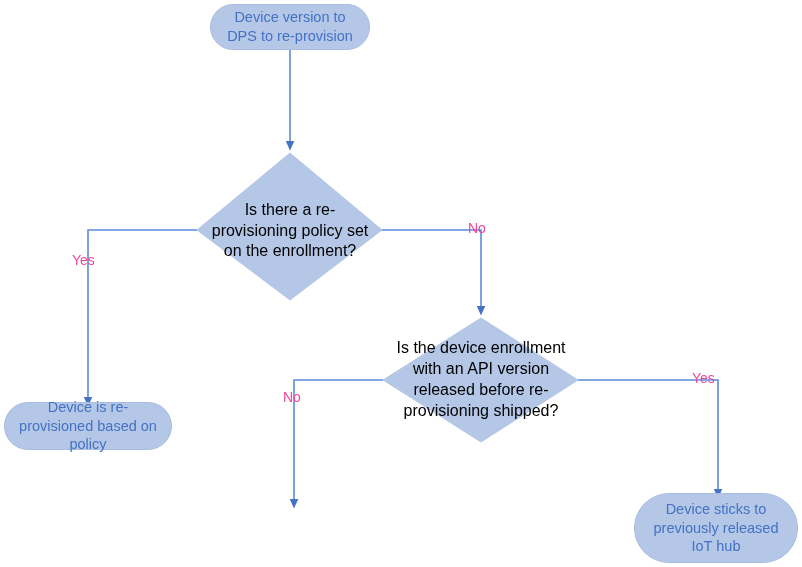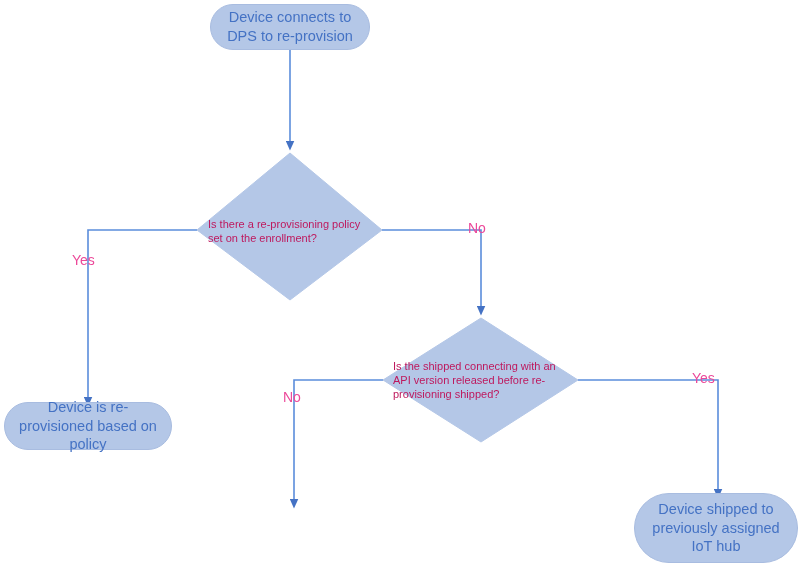--- a/index.html
+++ b/index.html
@@ -41,22 +41,23 @@
     border: 1px solid #a8bce0;
     border-radius: 999px;
     font-size: 14.5px;
     padding: 4px 10px;
   }
   .decision-text {
     position: absolute;
     display: flex;
     align-items: center;
     justify-content: center;
-    color: #be185d;
-    font-size: 11px;
+    text-align: center;
+    color: #000000;
+    font-size: 16px;
     line-height: 1.30;
     pointer-events: none;
   }
   .edge-label {
     position: absolute;
     color: #ec4899;
     font-size: 14px;
     line-height: 1;
     white-space: nowrap;
   }
@@ -95,30 +96,30 @@
 
     <g>
       <polygon points="290,153 382,230 290,300 197,230" fill="#b4c7e7" stroke="#b4c7e7" stroke-width="1"></polygon>
     </g>
 
     <g>
       <polygon points="481,318 578,380 481,442 383,380" fill="#b4c7e7" stroke="#b4c7e7" stroke-width="1"></polygon>
     </g>
   </svg>
 
-  <div class="node terminator" style="left:210px; top:4px; width:160px; height:46px;">Device connects to DPS to re-provision</div>
+  <div class="node terminator" style="left:210px; top:4px; width:160px; height:46px;">Device version to DPS to re-provision</div>
 
   <div class="decision-text" style="left:208px; top:193px; width:164px; height:76px;">Is there a re-provisioning policy set on the enrollment?</div>
 
-  <div class="decision-text" style="left:393px; top:323px; width:176px; height:114px;">Is the shipped connecting with an API version released before re-provisioning shipped?</div>
+  <div class="decision-text" style="left:393px; top:323px; width:176px; height:114px;">Is the device enrollment with an API version released before re-provisioning shipped?</div>
 
   <div class="node terminator" style="left:4px; top:402px; width:168px; height:48px;text-align:center;">Device is re-provisioned based on policy</div>
 
 
-  <div class="node terminator" style="left:634px; top:493px; width:164px; height:70px;">Device shipped to previously assigned IoT hub</div>
+  <div class="node terminator" style="left:634px; top:493px; width:164px; height:70px;">Device sticks to previously released IoT hub</div>
 
   <div class="edge-label" style="left:72px; top:253px;">Yes</div>
 
   <div class="edge-label" style="left:468px; top:221px;">No</div>
 
   <div class="edge-label" style="left:283px; top:390px;">No</div>
 
   <div class="edge-label" style="left:692px; top:371px;">Yes</div>
 
 </div>

